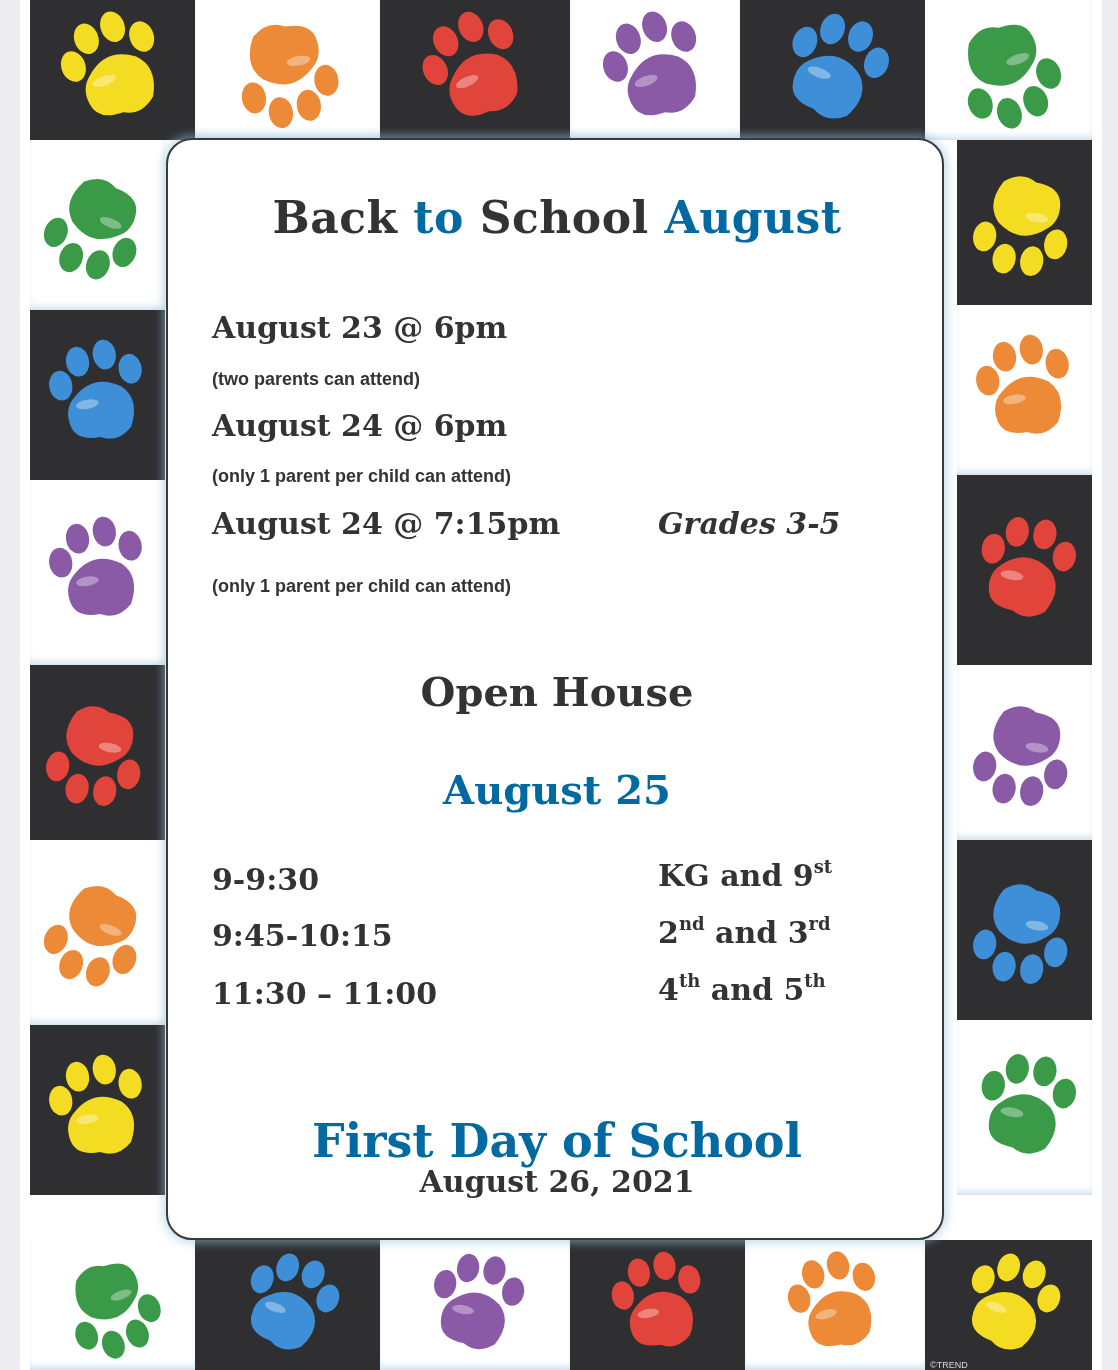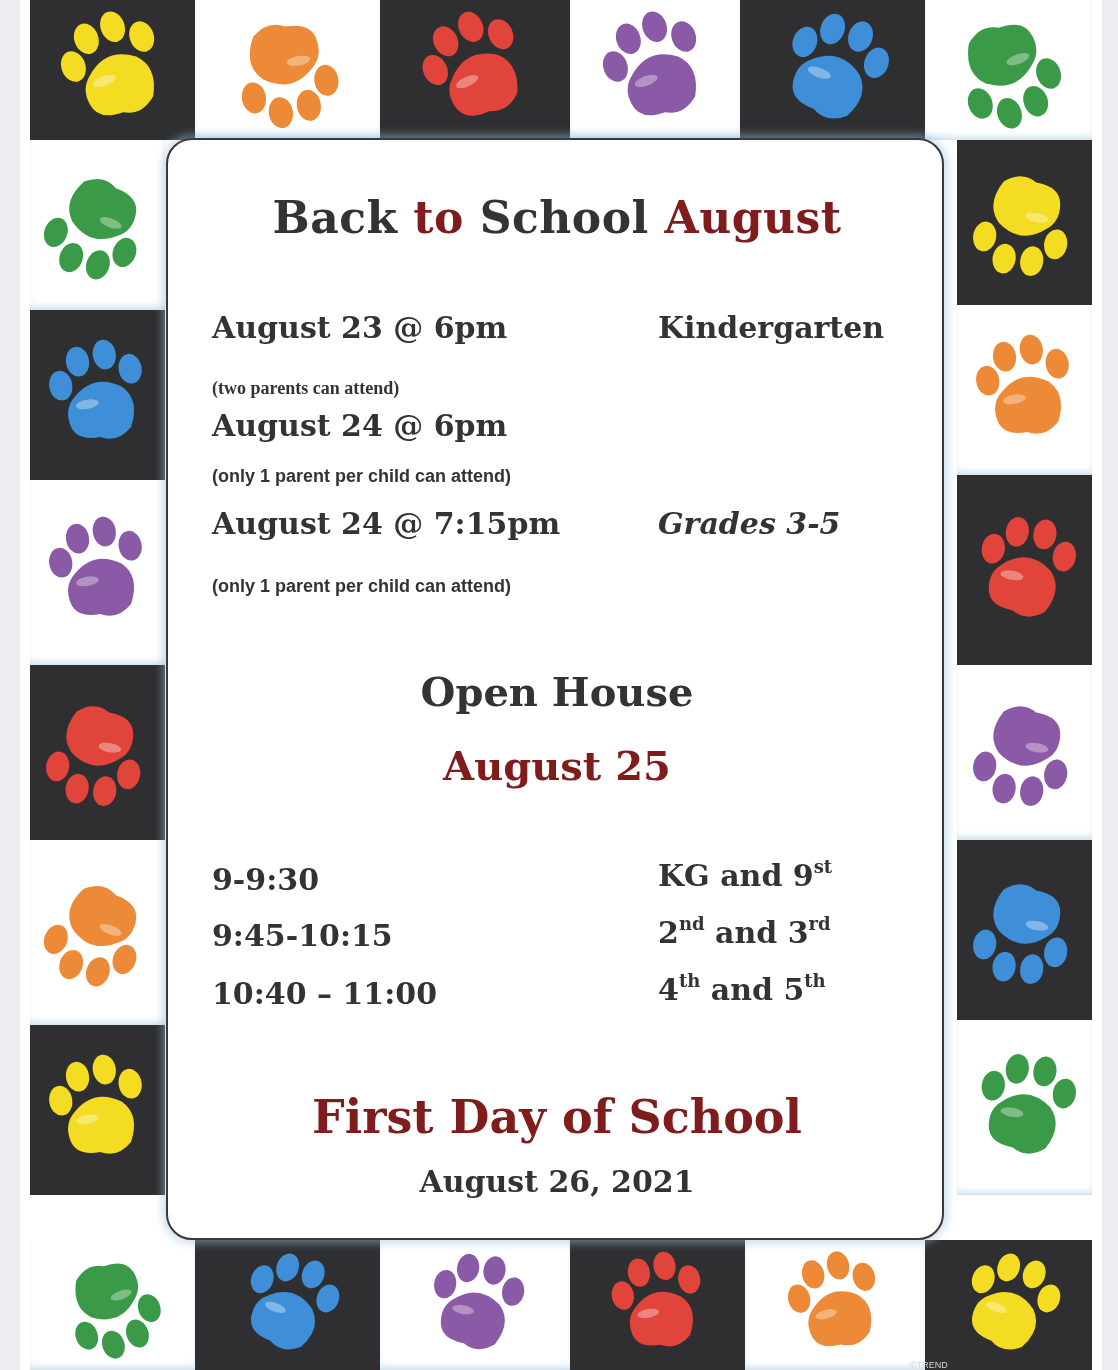--- a/index.html
+++ b/index.html
@@ -38,41 +38,41 @@
       left: 146px; top: 138px;
       width: 778px; height: 1102px;
       background: #ffffff;
       border: 2px solid #3a3a3c;
       border-radius: 26px;
       box-shadow: 0 0 10px 3px rgba(150, 195, 220, 0.55);
       box-sizing: border-box;
     }
 
     .txt { position: absolute; color: #333336; white-space: nowrap; }
-    .red { color: #7f1d1d; }
+    .red { color: #0369a1; margin-top: 24px; }
     .serifb { font-family: "DejaVu Serif", serif; font-weight: bold; }
     .sansb { font-family: "Liberation Sans", sans-serif; font-weight: bold; }
 
     .title {
       left: 0; width: 778px; top: 52px; text-align: center;
       font-size: 44px; letter-spacing: 0.5px;
     }
     .title span { display: inline; }
 
     .row-big { font-size: 30px; }
     .row-small { font-size: 18px; }
     .col-left { left: 44px; }
     .col-right { left: 490px; }
 
     .center { left: 0; width: 778px; text-align: center; }
 
     sup { font-size: 0.6em; vertical-align: 0.7em; line-height: 0; }
 
     .copyright {
-      position: absolute; left: 890px; top: 1360px;
+      position: absolute; left: 910px; top: 1360px;
       font-size: 9px; color: #d6d6d6; font-family: "Liberation Sans", sans-serif;
     }
   </style>
 </head>
 <body>
 
 <div class="page">
   <div class="border-area" id="border">
       <div class="tile dark" style="left: 0px; top: 0px; width: 165px; height: 140px;">
         <div class="paw" style="width: 120px; height: 120px; left: 22.5px; top: 10px;">
@@ -363,40 +363,39 @@
         </div>
       </div>
     </div>
 
   <div class="card">
     <div class="txt title serifb">
       <span>Back </span><span class="red">to</span><span> School </span><span class="red">August</span>
     </div>
 
     <div class="txt serifb row-big col-left" style="top:170px;">August 23 @ 6pm</div>
-    <div class="txt serifb row-big col-right" style="top:170px;">Kindergarten</div>
-    <div class="txt sansb row-small col-left" style="top:238px;font-family:Liberation Serif, serif;">(two parents can attend)</div>
+    <div class="txt sansb row-small col-left" style="top:229px;">(two parents can attend)</div>
 
     <div class="txt serifb row-big col-left" style="top:268px;">August 24 @ 6pm</div>
     <div class="txt sansb row-small col-left" style="top:326px;">(only 1 parent per child can attend)</div>
 
     <div class="txt serifb row-big col-left" style="top:366px;">August 24 @ 7:15pm</div>
     <div class="txt serifb row-big col-right" style="top:366px;font-style:italic;">Grades 3-5</div>
     <div class="txt sansb row-small col-left" style="top:436px;">(only 1 parent per child can attend)</div>
 
     <div class="txt serifb center" style="top:528px; font-size:40px;">Open House</div>
     <div class="txt serifb center red" style="top:602px; font-size:40px;">August 25</div>
 
     <div class="txt serifb row-big col-left" style="top:722px;">9-9:30</div>
     <div class="txt serifb row-big col-right" style="top:718px;"><span>KG and 9</span><sup>st</sup></div>
 
     <div class="txt serifb row-big col-left" style="top:778px;">9:45-10:15</div>
     <div class="txt serifb row-big col-right" style="top:775px;"><span>2</span><sup>nd</sup><span> and 3</span><sup>rd</sup></div>
 
-    <div class="txt serifb row-big col-left" style="top:836px;">10:40 – 11:00</div>
+    <div class="txt serifb row-big col-left" style="top:836px;">11:30 – 11:00</div>
     <div class="txt serifb row-big col-right" style="top:832px;"><span>4</span><sup>th</sup><span> and 5</span><sup>th</sup></div>
 
     <div class="txt serifb center red" style="top:950px; font-size:46px;">First Day of School</div>
     <div class="txt serifb center" style="top:1024px; font-size:30px;">August 26, 2021</div>
   </div>
 
   <div class="copyright">©TREND</div>
 </div>
 
 </body></html>

